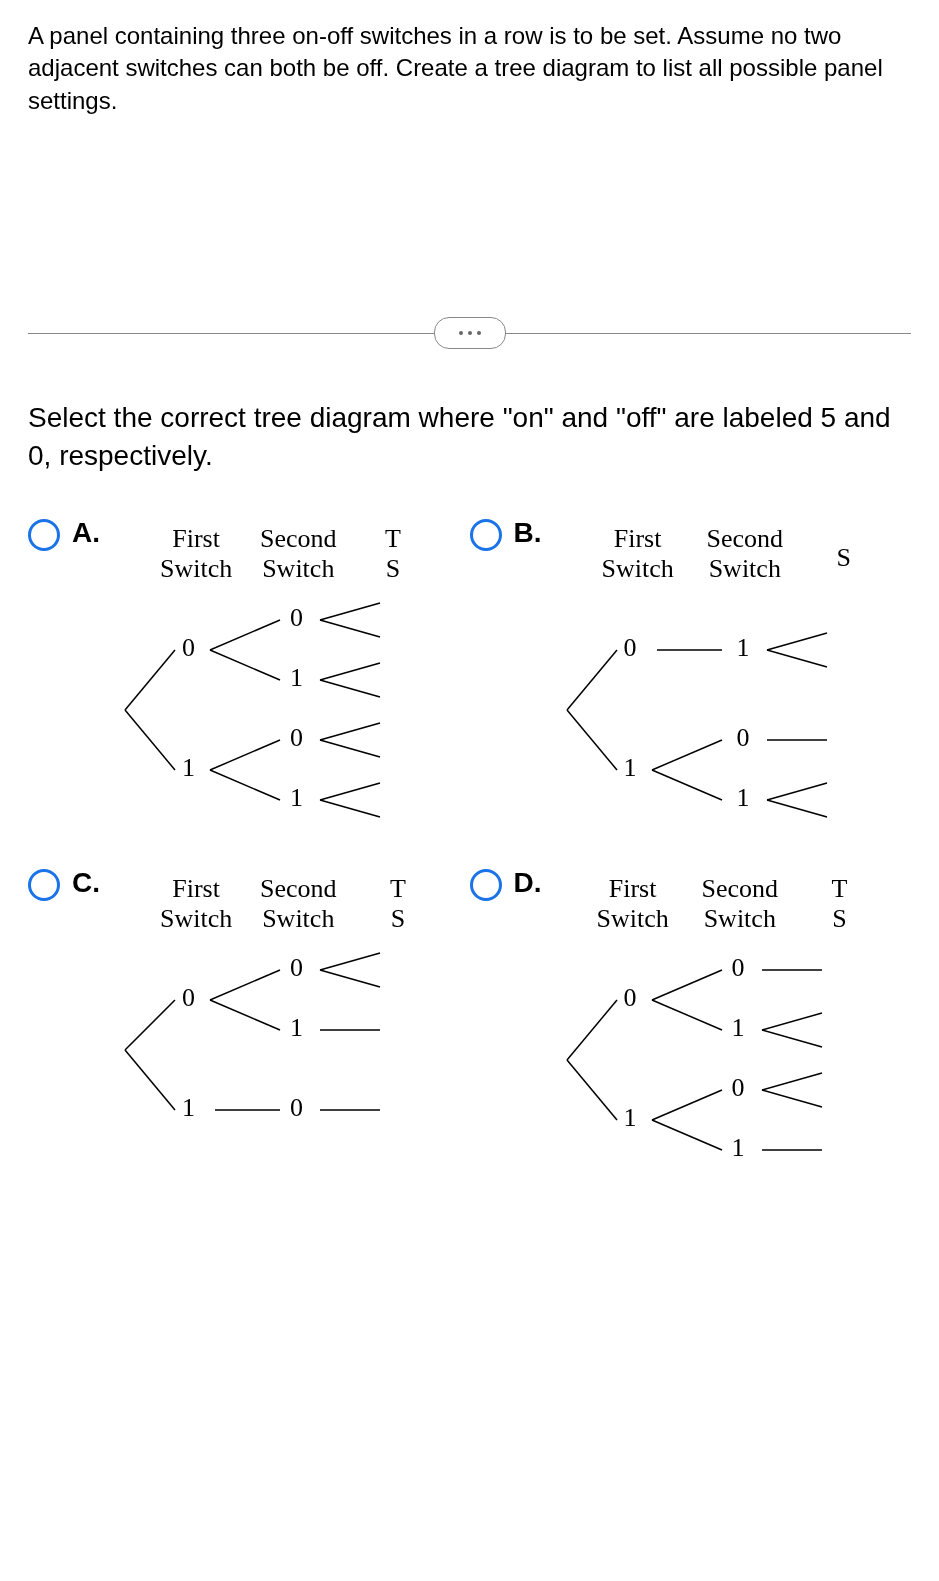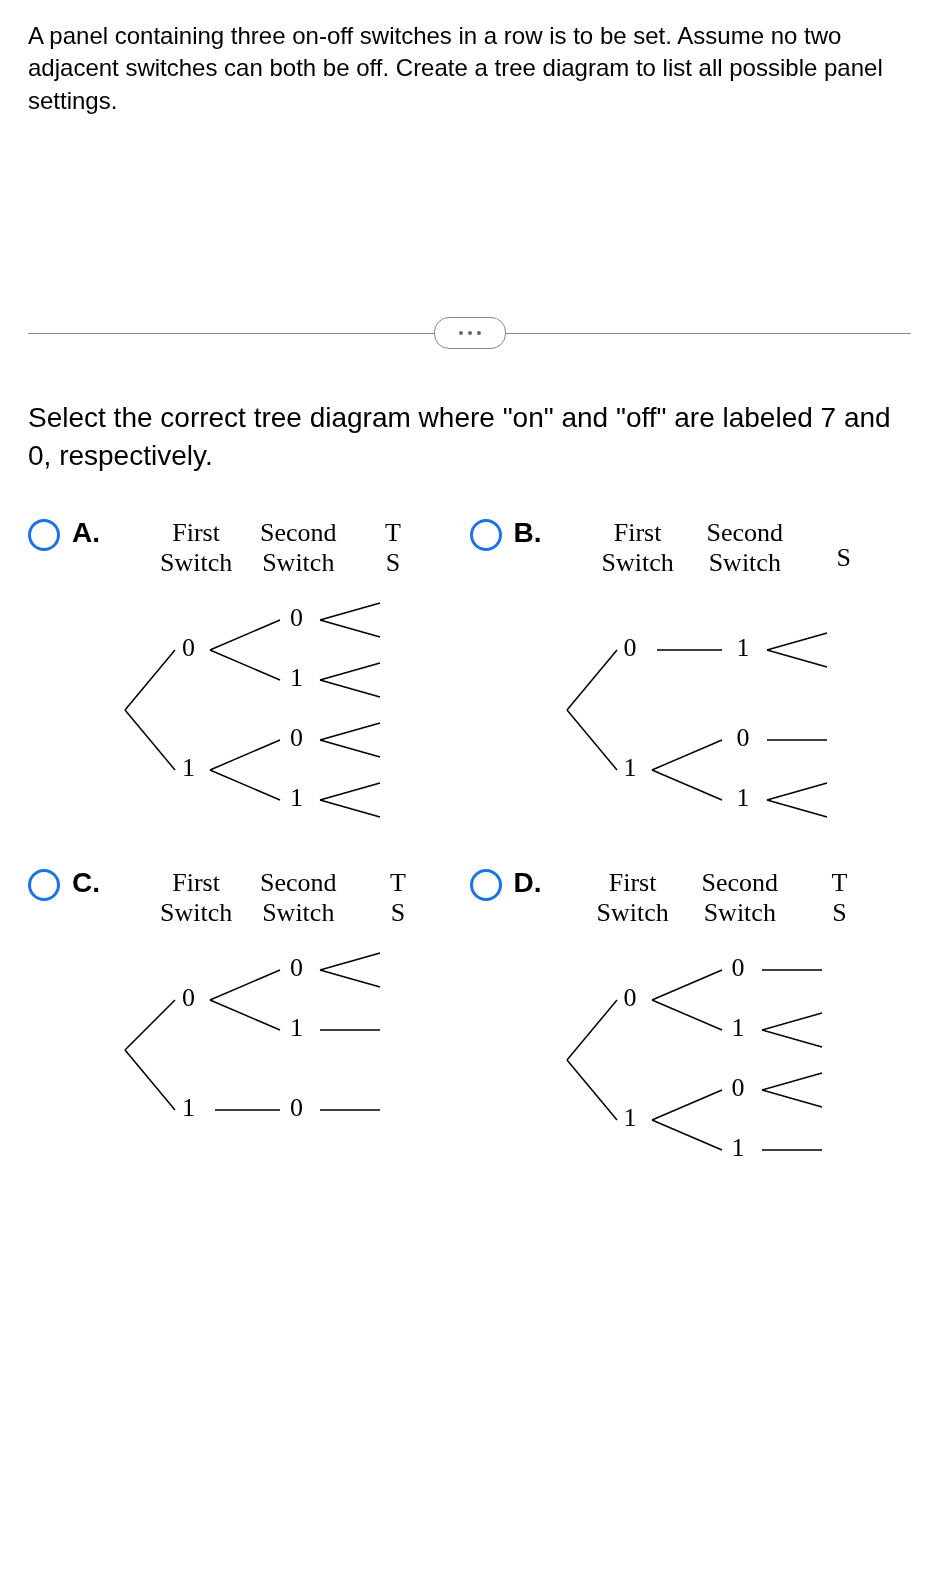--- a/index.html
+++ b/index.html
@@ -77,21 +77,21 @@
   }
   .tree {
     position: relative;
     width: 320px;
     height: 310px;
     font-family: "Times New Roman", serif;
     font-size: 26px;
   }
   .tree .hdr {
     position: absolute;
-    top: 3px;
+    top: 9px;
     text-align: center;
     line-height: 1.15;
   }
   .tree .node {
     position: absolute;
     font-size: 26px;
   }
   .tree svg {
     position: absolute;
     top: 0;
@@ -111,21 +111,21 @@
 <div class="divider-wrap">
   <div class="divider-line"></div>
   <div class="divider-pill">
     <span></span>
     <span></span>
     <span></span>
   </div>
   <div class="divider-line"></div>
 </div>
 
-<div class="instruction">Select the correct tree diagram where "on" and "off" are labeled 7 and 0, respectively.</div>
+<div class="instruction">Select the correct tree diagram where "on" and "off" are labeled 5 and 0, respectively.</div>
 
 <div class="options">
 
   <div class="option">
     <div class="radio"></div>
     <div class="letter">A.</div>
     <div class="tree">
       <div class="hdr" style="left:40px">First<br>Switch</div>
       <div class="hdr" style="left:140px">Second<br>Switch</div>
       <div class="hdr" style="left:265px">T<br>S</div>

